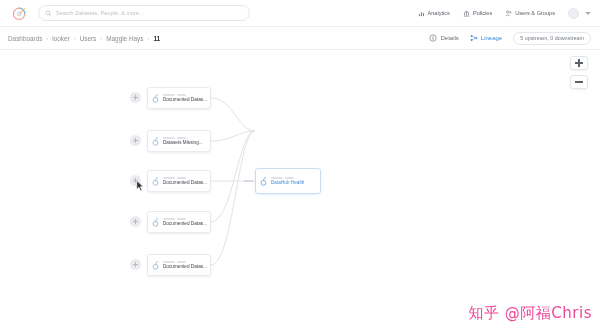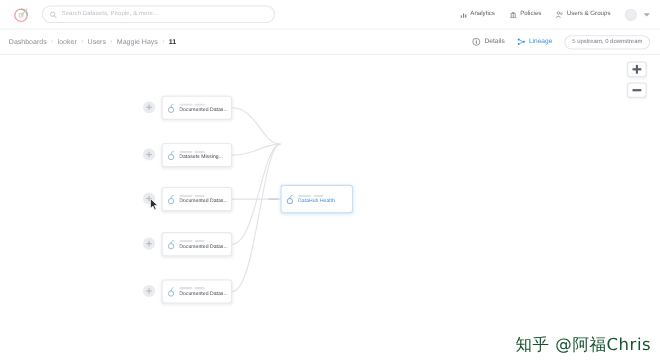--- a/index.html
+++ b/index.html
@@ -136,21 +136,21 @@
     cursor: pointer;
   }
   .expand .bh { width: 5px; height: 1.1px; background: #b4b9bf; }
   .expand .bv { width: 1.1px; height: 5px; background: #b4b9bf; position: absolute; }
 
   .cursor { position: absolute; width: 9px; height: 12px; pointer-events: none; }
 
   
   .watermark {
     position: absolute; right: 8px; bottom: 6px;
-    font-size: 15px; color: #14532d; letter-spacing: .5px;
+    font-size: 15px; color: #ec4899; letter-spacing: .5px;
     font-family: "DejaVu Sans", sans-serif; white-space: nowrap;
   }
 </style>
 </head>
 <body>
 
 <div id="app">
 
   <div class="header">
 

